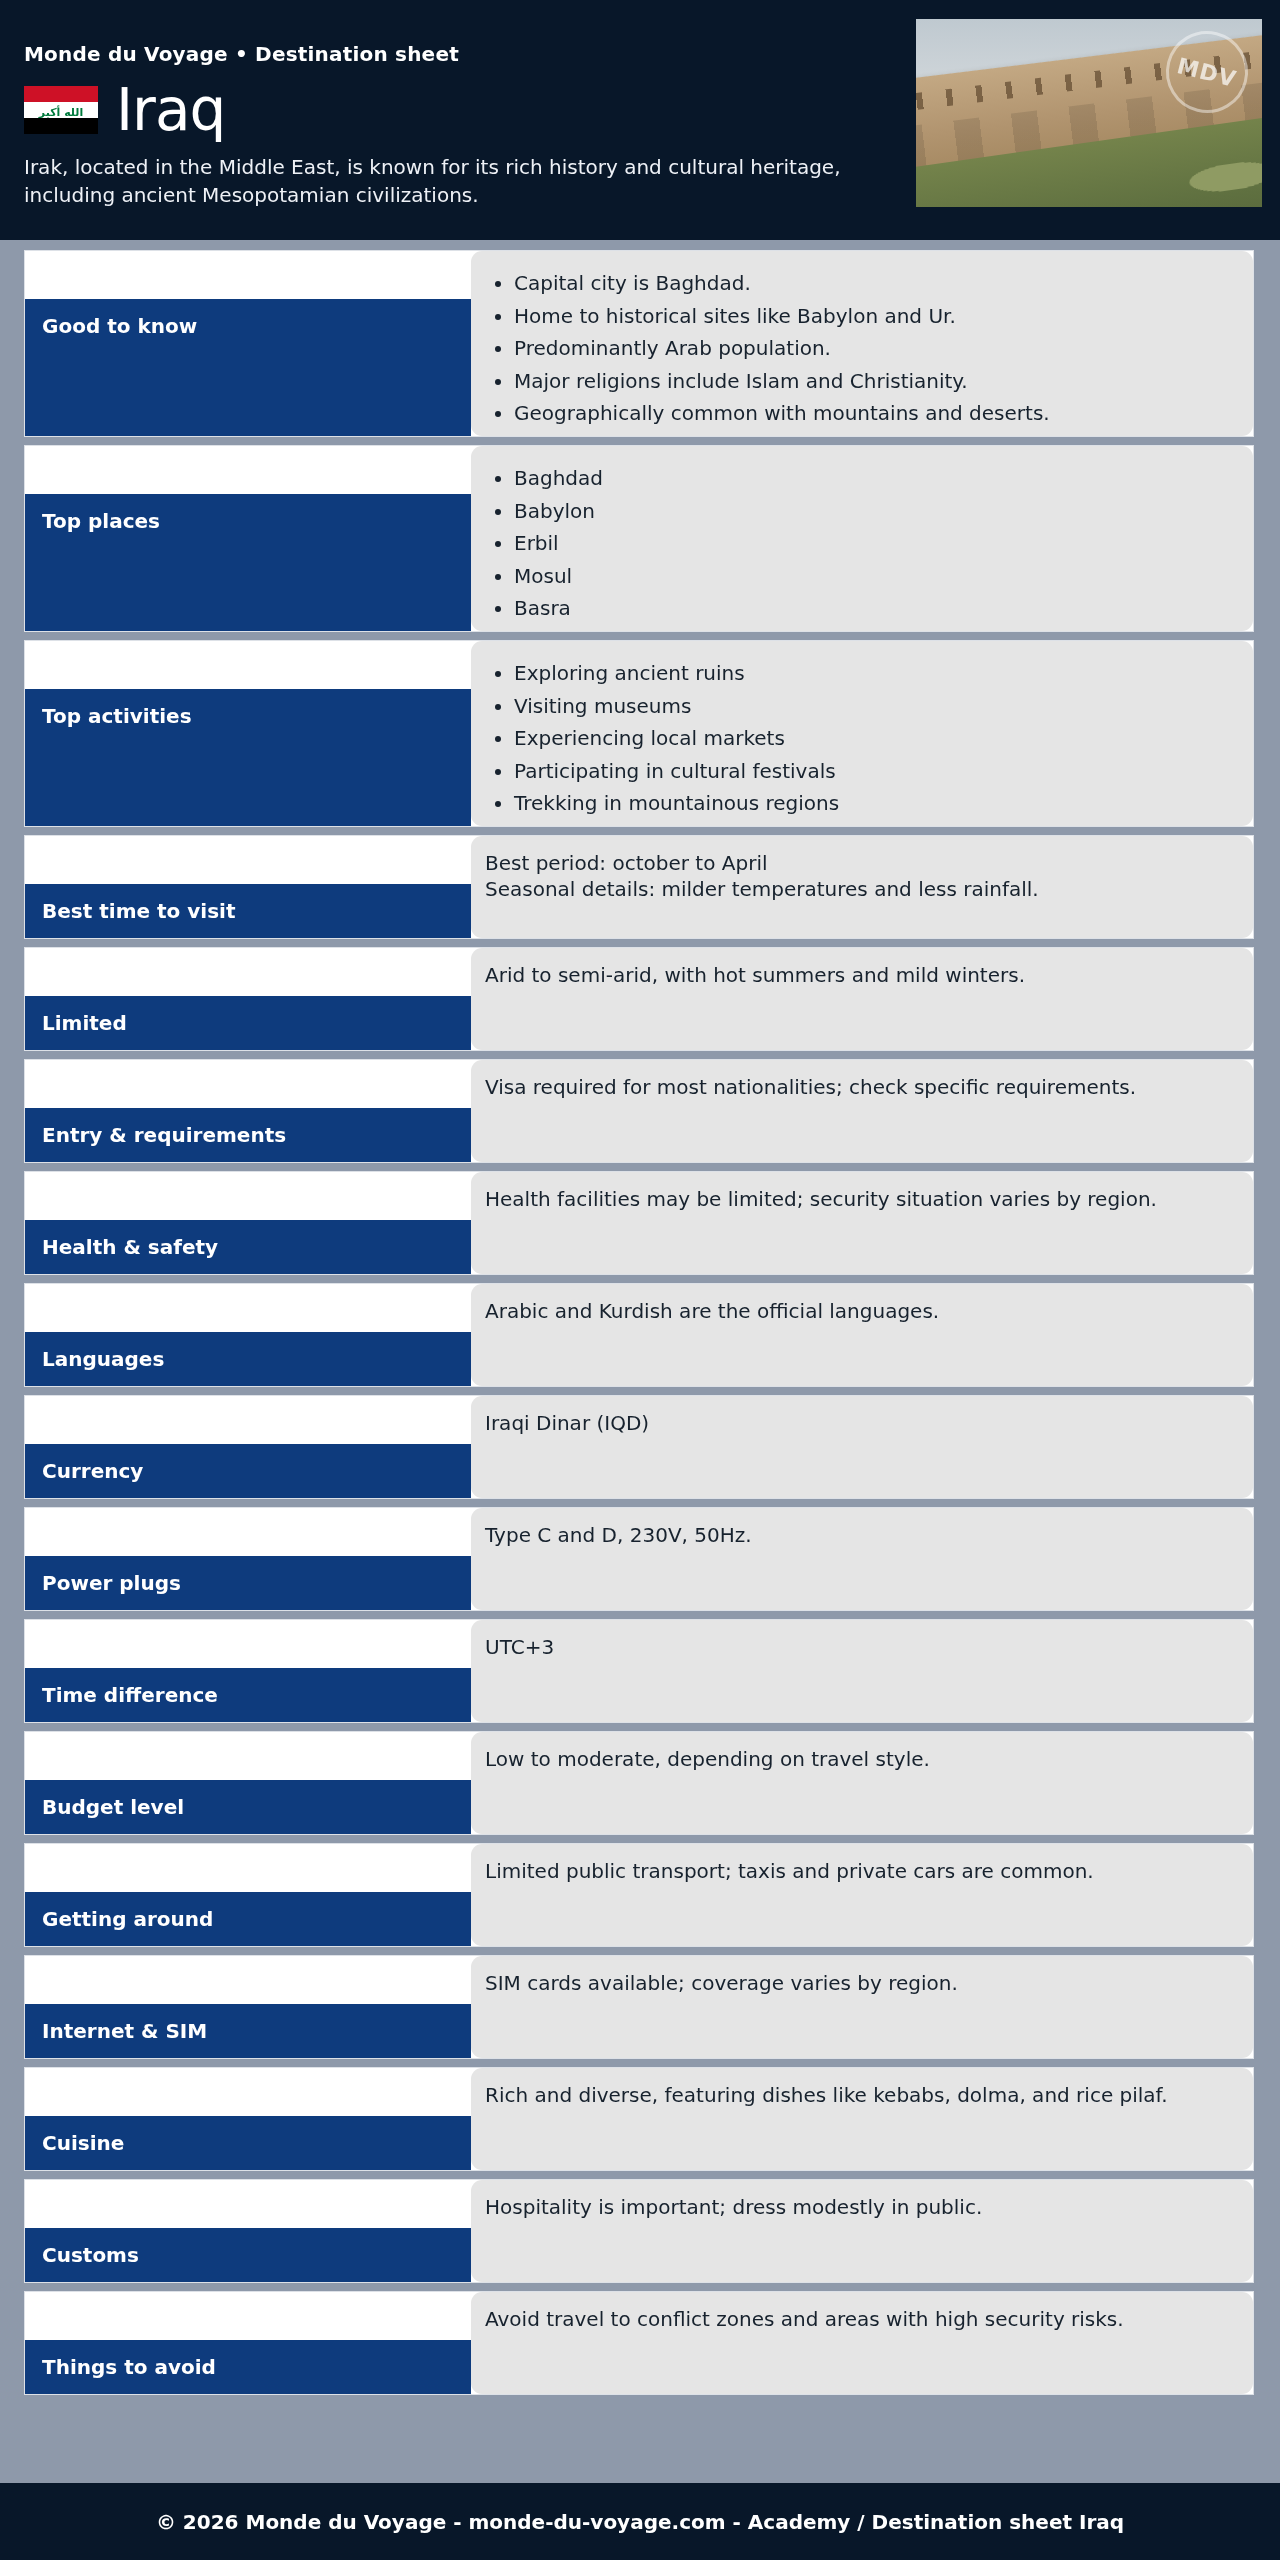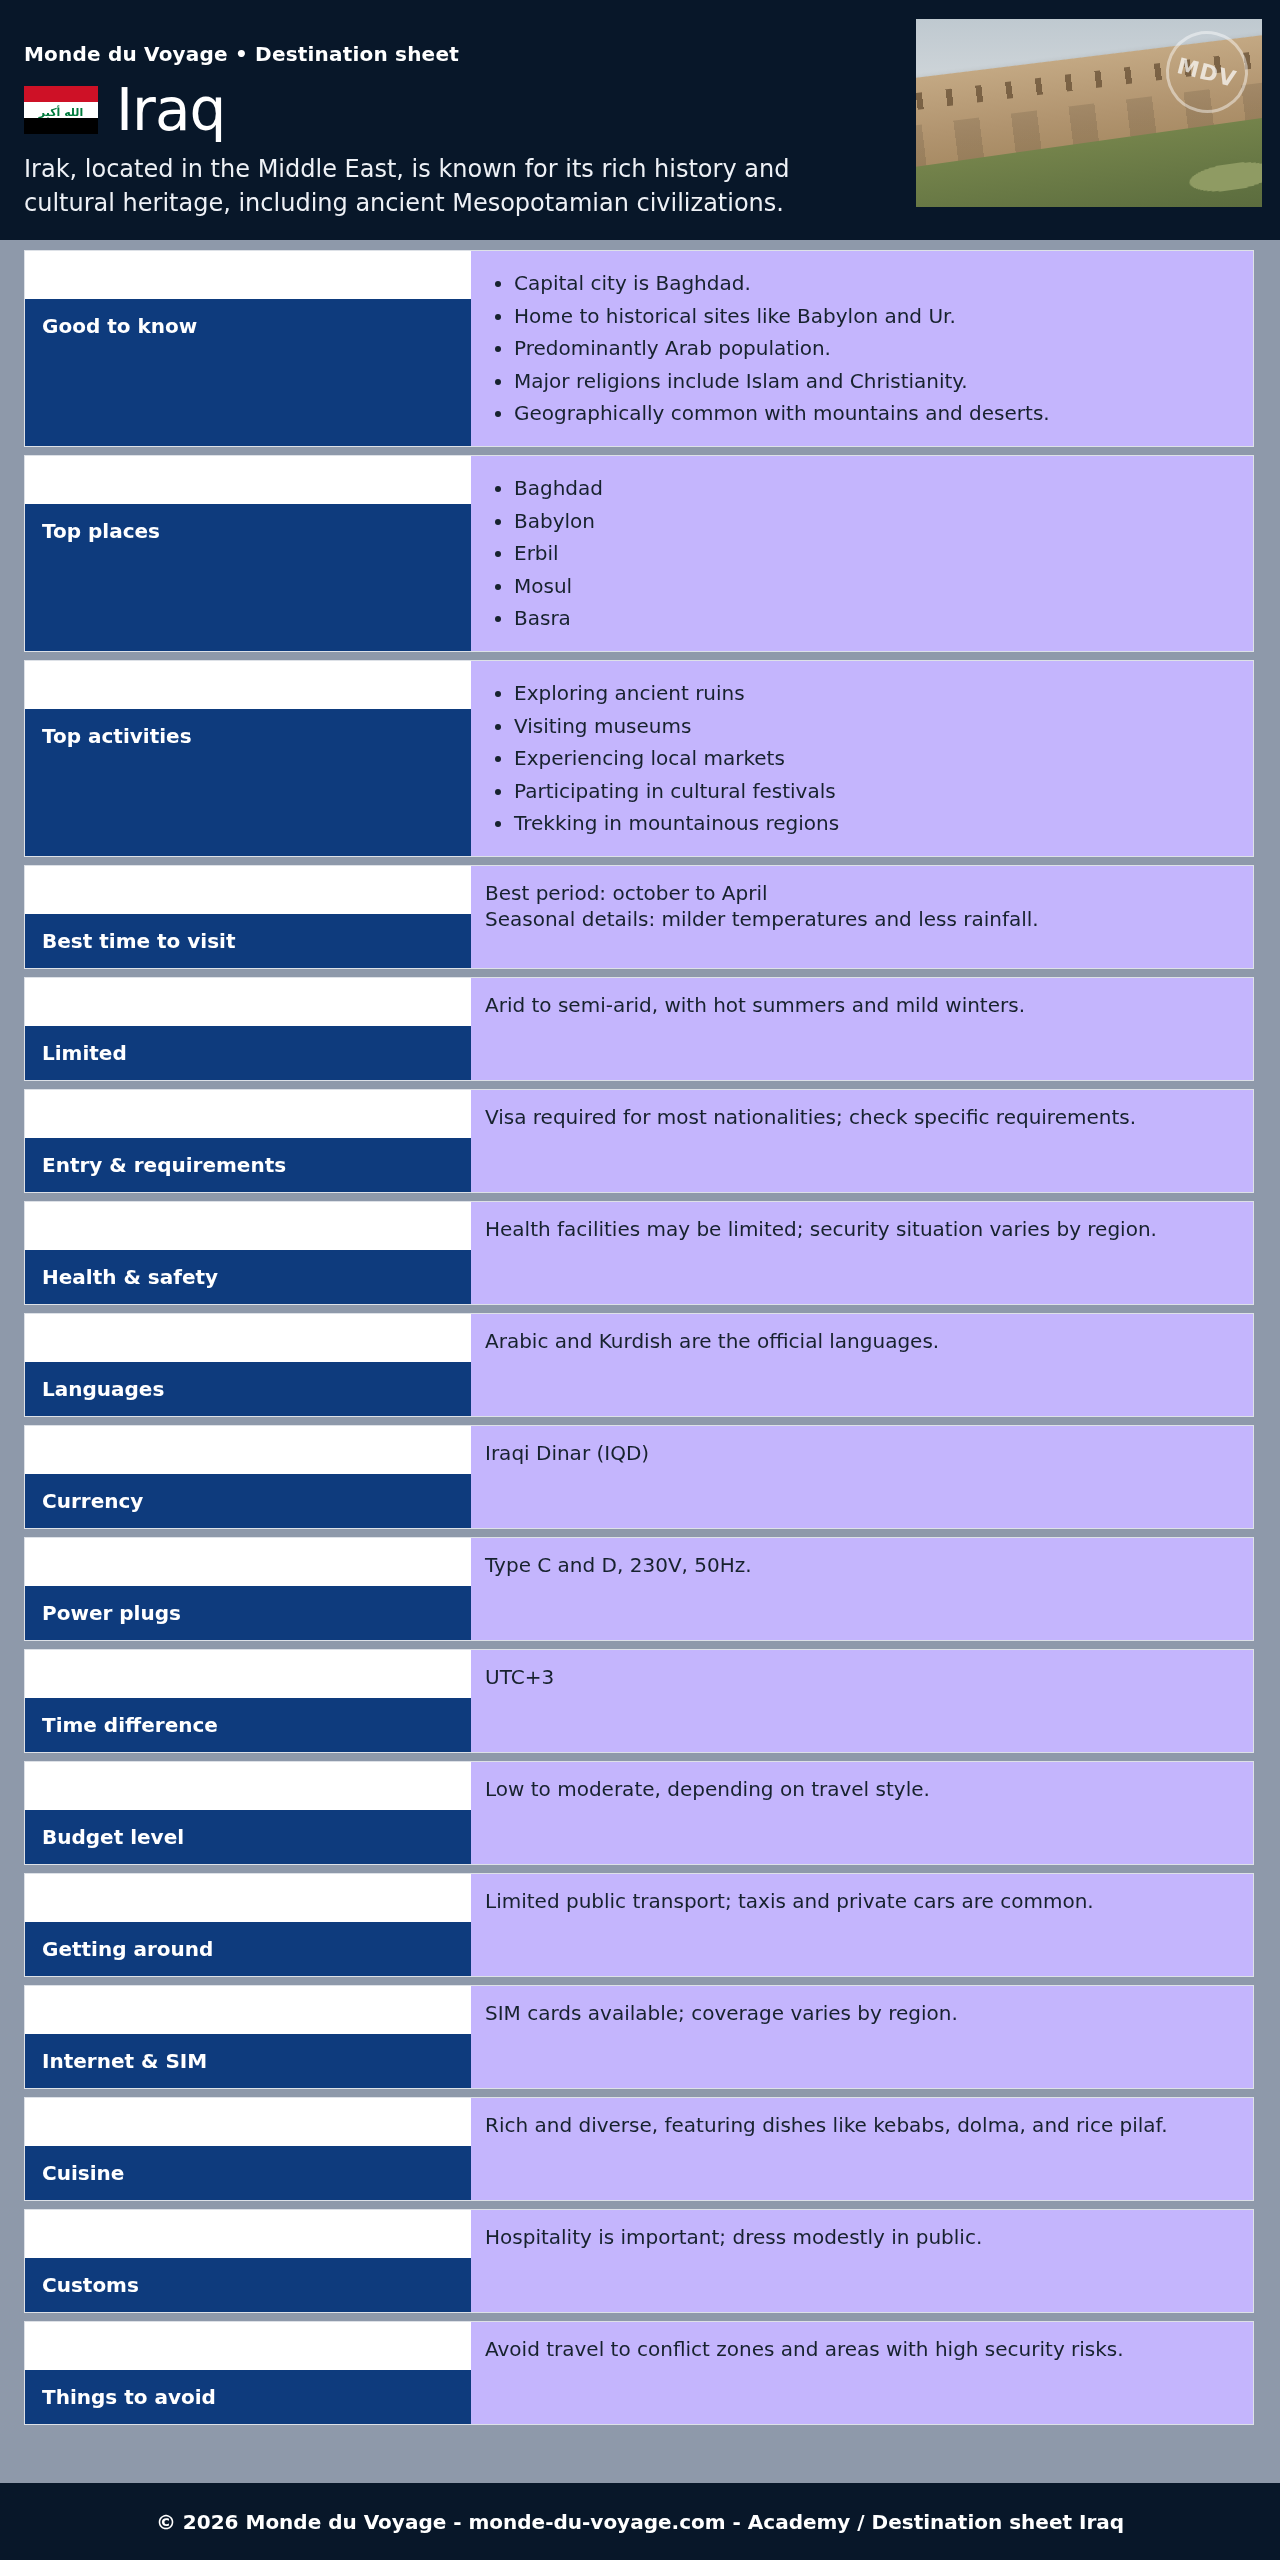--- a/index.html
+++ b/index.html
@@ -58,21 +58,21 @@
   }
   h1.country-title {
     font-size: 58px;
     font-weight: normal;
     letter-spacing: -1px;
     line-height: 1;
   }
   .country-desc {
     margin-top: 14px;
     max-width: 830px;
-    font-size: 24px;
+    font-size: 20px;
     line-height: 1.4;
     color: #eef1f6;
   }
 
   
   .photo {
     position: absolute;
     top: 19px;
     right: 18px;
     width: 346px;
@@ -152,24 +152,25 @@
     background: #0e3b7d;
     color: #ffffff;
     font-weight: bold;
     font-size: 20px;
     padding: 14px 16px 14px 17px;
     line-height: 1.3;
     margin-top: 48px;
   }
   .cell.content {
     flex: 1 1 auto;
-    background: #c4b5fd;
-    font-size: 20px;
-    padding: 14px 20px 14px 14px;
+    background: #e5e5e5;
+    font-size: 20px;
+    padding: 14px 20px 4px 14px;
     line-height: 1.3;
+    border-radius: 11px;
   }
   .cell.content ul {
     list-style: disc outside;
     padding-left: 29px;
     margin: 2px 0;
   }
   .cell.content li {
     line-height: 1.63;
   }
   .content-line { line-height: 1.32; }

